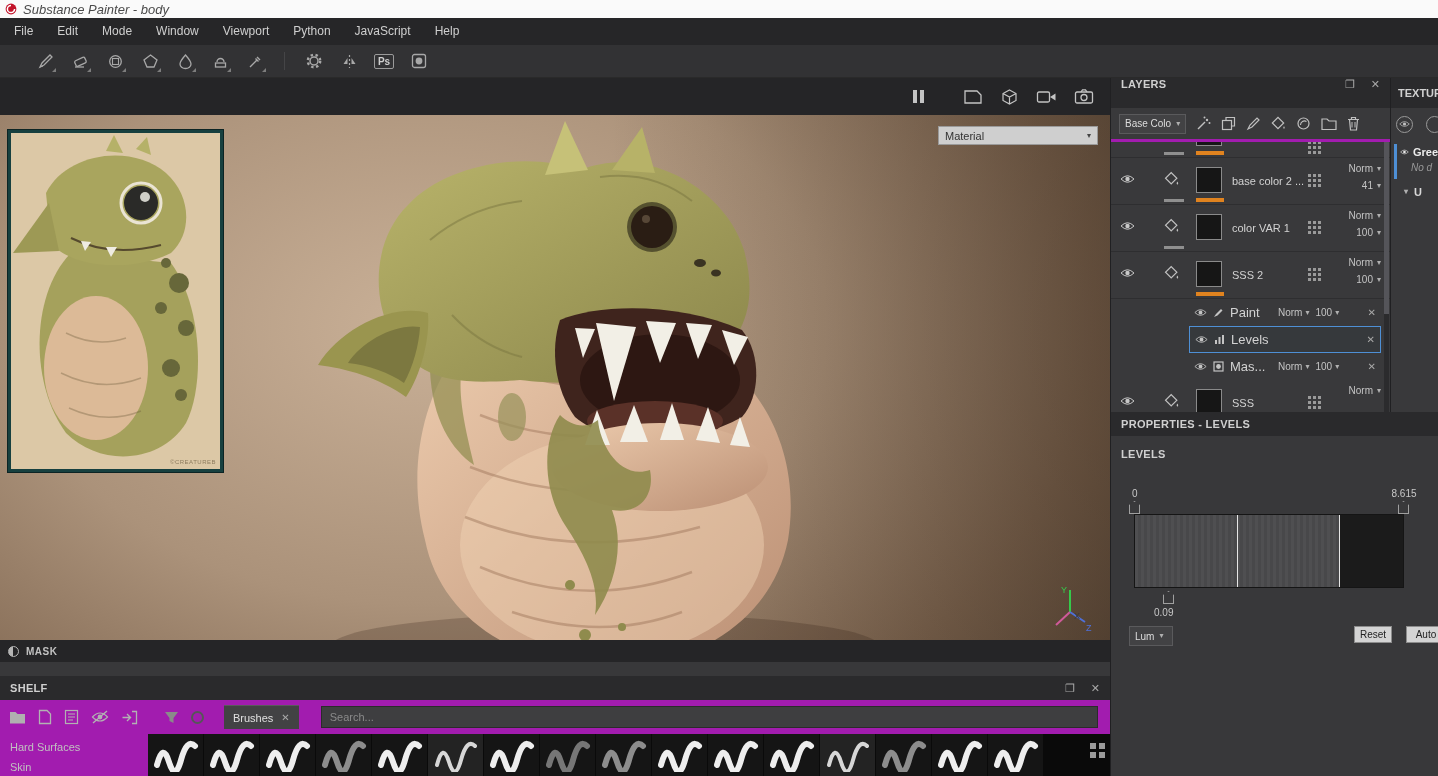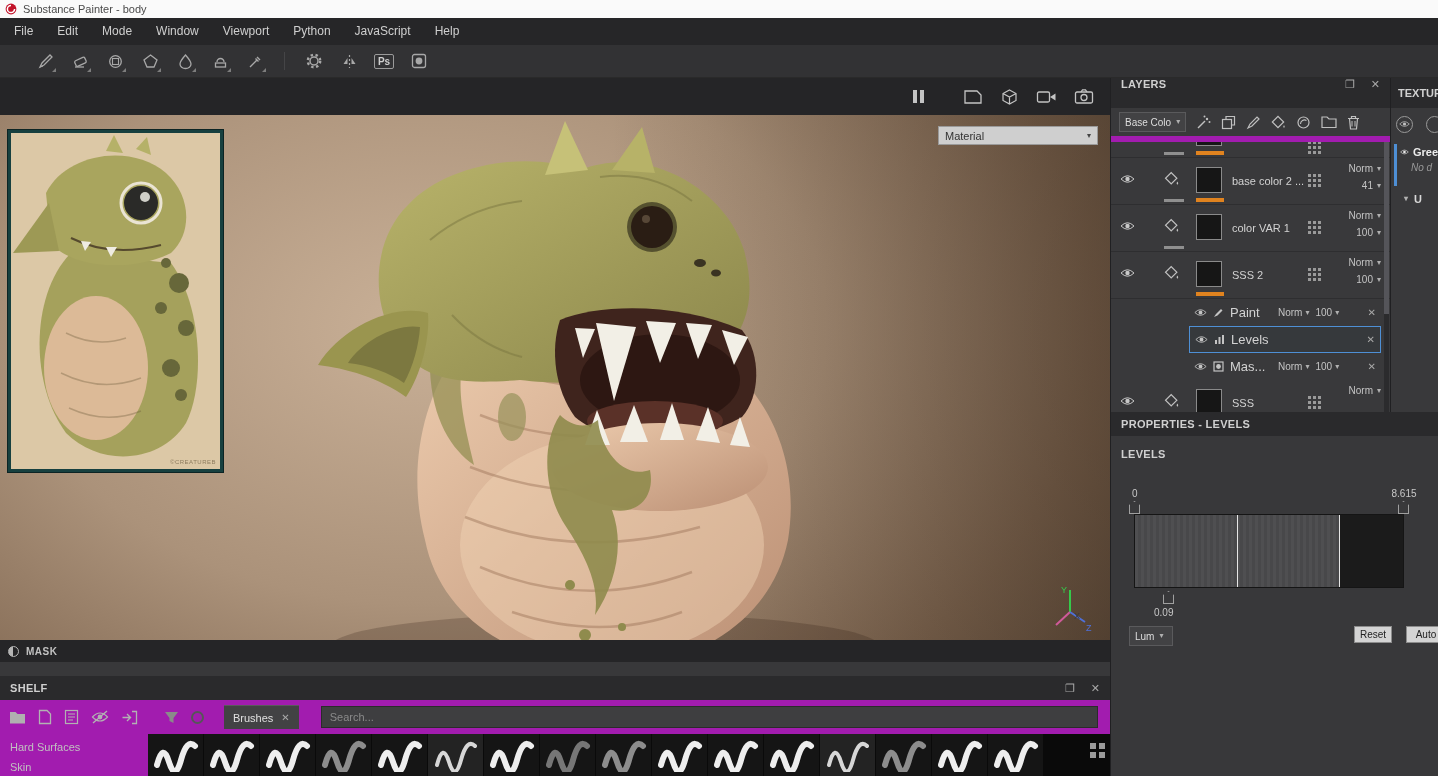--- a/index.html
+++ b/index.html
@@ -1,21 +1,21 @@
 <!DOCTYPE html>
 <html><head>
 <meta charset="utf-8">
 <style>
   *{box-sizing:border-box;margin:0;padding:0;}
   body{width:1438px;height:776px;overflow:hidden;background:#333335;
        font-family:"Liberation Sans",sans-serif;color:#c8c8c8;}
   svg{display:block;}
   
   .titlebar{height:18px;background:#fafafa;display:flex;align-items:center;gap:6px;padding-left:5px;}
-  .titlebar .t{font-size:11px;color:#4a4a4a;}
+  .titlebar .t{font-size:13px;color:#4a4a4a;font-style:italic;}
   .menubar{height:27px;background:#262628;display:flex;align-items:center;padding-left:2px;}
   .menu-item{font-size:12px;color:#cfcfcf;padding:0 12px;line-height:27px;cursor:default;}
   .toolbar{height:33px;background:#323234;border-bottom:1px solid #2a2a2a;display:flex;align-items:center;padding-left:34px;gap:13px;}
   .tool{width:22px;height:22px;position:relative;display:flex;align-items:center;justify-content:center;color:#a8a8a8;}
   .tool.arrow::after{content:"";position:absolute;right:0;bottom:0;border-left:4px solid transparent;border-bottom:4px solid #7d7d7d;}
   .tool .ps{font-size:10px;font-weight:bold;color:#cfcfcf;border:1px solid #9a9a9a;padding:1px 3px;border-radius:2px;}
   .tsep{width:1px;height:18px;background:#454547;margin:0 5px;}
   
   .main{display:flex;height:698px;}
   .vp-col{width:1110px;display:flex;flex-direction:column;}
@@ -62,21 +62,21 @@
   .bcell:nth-child(7n+6){background:#232323;}
   .bcell:nth-child(7n+6) path{stroke:#d7d7d7;stroke-width:4;}
   .bcell:nth-child(9n+8) path{opacity:.45;}
   .grid2{position:absolute;right:14px;top:9px;width:6px;height:6px;background:#9a9a9a;
        box-shadow:9px 0 0 #9a9a9a,0 9px 0 #9a9a9a,9px 9px 0 #9a9a9a;}
   
   .right-region{width:328px;display:flex;flex-direction:column;}
   .top-row{height:334px;display:flex;}
   .layers-panel{width:280px;display:flex;flex-direction:column;background:#39393b;border-left:1px solid #202022;}
   .lp-header{height:30px;background:#2a2a2c;display:flex;align-items:flex-start;padding:0 10px;}
-  .lp-controls{height:34px;display:flex;align-items:center;gap:10px;padding:0 8px;border-bottom:6px solid #a21caf;}
+  .lp-controls{height:34px;display:flex;align-items:center;gap:10px;padding:0 8px;border-bottom:3px solid #a21caf;}
   .dd{height:20px;background:#424244;border:1px solid #5a5a5c;font-size:10px;color:#ddd;
       display:flex;align-items:center;gap:5px;padding:0 5px;}
   .chev{font-size:8px;color:#b0b0b0;line-height:1;}
   .licon{color:#c0c0c0;}
   .lp-rows{flex:1;overflow:hidden;position:relative;background:#39393b;}
   .layer-row{height:47px;position:relative;border-bottom:1px solid #2e2e30;}
   .layer-row.clip-top{margin-top:-31px;}
   .lr-eye{position:absolute;left:9px;top:16px;color:#c8c8c8;}
   .lr-fill{position:absolute;left:53px;top:13px;color:#c0c0c0;}
   .lr-thumb{position:absolute;left:85px;top:9px;width:26px;height:26px;background:#161616;border:1px solid #8a8a8a;}
@@ -103,21 +103,21 @@
   .lp-thumb{position:absolute;top:0;width:5px;height:172px;background:#55555a;}
   
   .texture-col{width:48px;background:#39393b;border-left:1px solid #202022;overflow:hidden;}
   .tc-header{height:30px;background:#2a2a2c;display:flex;align-items:center;padding-left:7px;
       font-size:11px;font-weight:bold;color:#d0d0d0;white-space:nowrap;}
   .tc-icons{height:32px;display:flex;align-items:center;gap:13px;padding-left:5px;}
   .circ-ic{width:17px;height:17px;border:1px solid #9a9a9a;border-radius:50%;display:flex;
       align-items:center;justify-content:center;color:#c0c0c0;flex:none;}
   .tc-item{border-left:3px solid #4e8fd5;margin:4px 0 0 3px;padding:2px 0 2px 3px;}
   .tc-item .nm{display:flex;gap:4px;align-items:center;font-size:11px;font-weight:bold;color:#ececec;white-space:nowrap;}
-  .tc-item .dt{font-size:10px;font-style:italic;color:#9a9a9a;margin:4px 0 11px 11px;white-space:nowrap;}
+  .tc-item .dt{font-size:10px;font-style:italic;color:#9a9a9a;margin:4px 0 4px 11px;white-space:nowrap;}
   .tc-u{display:flex;gap:6px;align-items:center;font-size:11px;font-weight:bold;color:#d8d8d8;margin:7px 0 0 13px;}
   
   .props{height:400px;background:#38383a;position:relative;border-left:1px solid #202022;overflow:hidden;}
   .props .section{position:absolute;left:10px;top:36px;font-size:11px;font-weight:bold;color:#d0d0d0;letter-spacing:.3px;}
   .lv-label{position:absolute;font-size:10px;color:#c8c8c8;}
   .marker{position:absolute;width:11px;height:13px;background:#39393b;border:1px solid #a0a0a0;
       clip-path:polygon(50% 0,100% 30%,100% 100%,0 100%,0 30%);}
   .hist{position:absolute;left:23px;top:102px;width:270px;height:74px;background:#1b1b1b;border:1px solid #151515;}
   .hist-fill{position:absolute;left:0;top:0;bottom:0;width:76%;
       background:repeating-linear-gradient(90deg,#4f4f51 0 3px,#48484a 3px 6px,#4a4a4c 3px 6px);}

